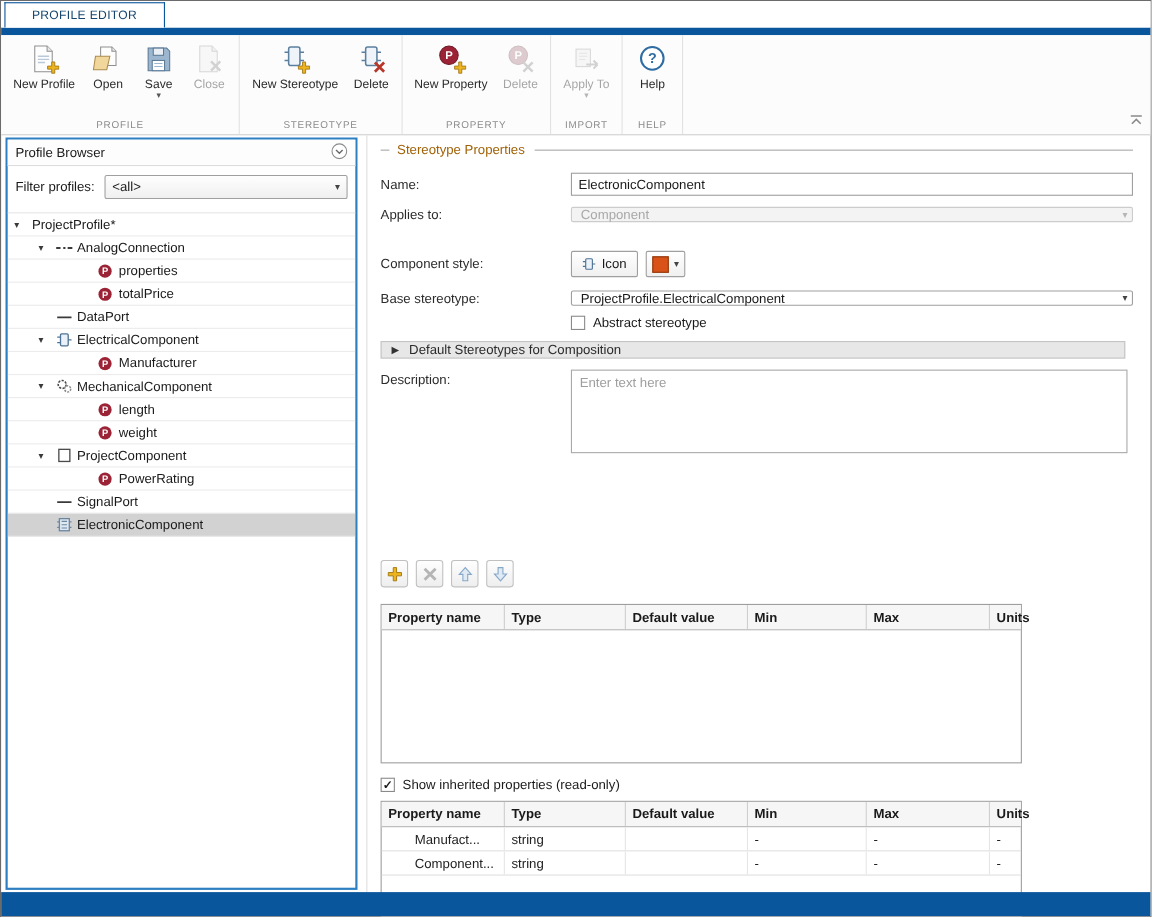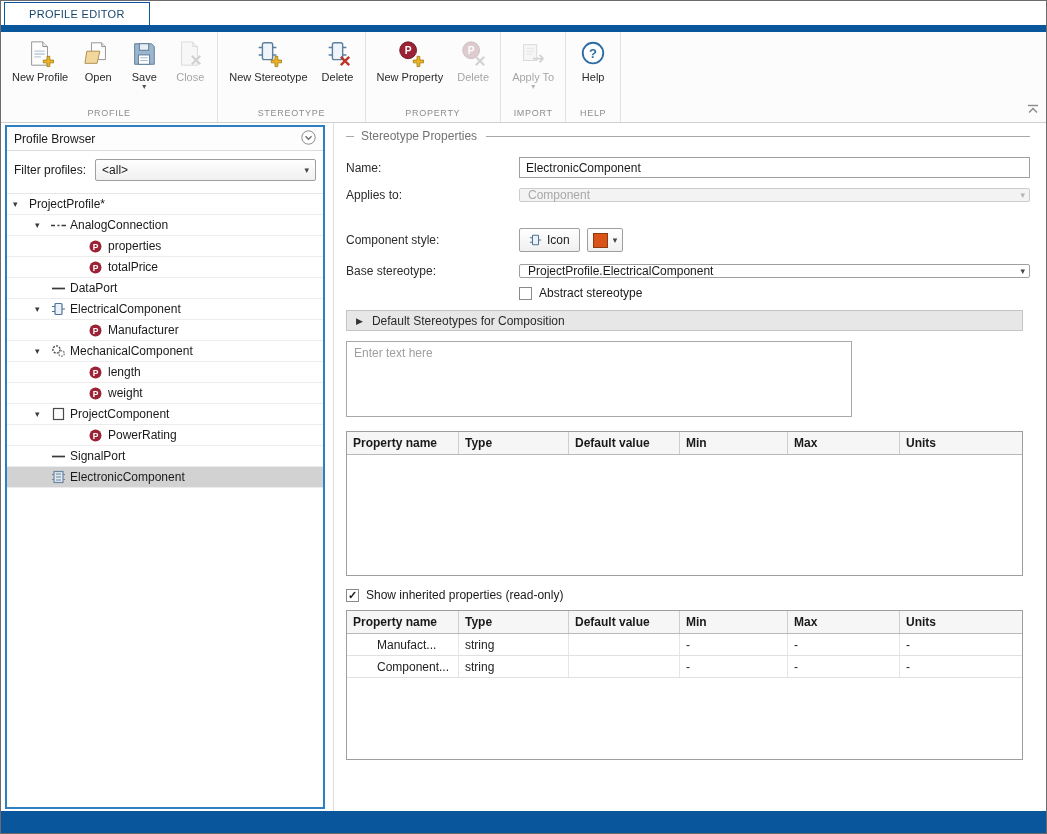--- a/index.html
+++ b/index.html
@@ -46,21 +46,21 @@
   .tree-row.selected { background: #d2d2d2; }
   .lvl0 { padding-left: 6px; }
   .lvl1 { padding-left: 28px; }
   .lvl2 { padding-left: 66px; }
   .caret { width: 16px; font-size: 9px; color: #3a3a3a; flex: 0 0 16px; }
   .tree-icon { width: 19px; flex: 0 0 19px; display: flex; align-items: center; }
   .tree-label { white-space: nowrap; }
   
   .right-panel { flex: 1; border-left: 1px solid #dedede; margin-left: 8px;
     padding: 6px 16px 0 12px; display: flex; flex-direction: column; min-width: 0; }
-  .sec-title { display: flex; align-items: center; color: #737373; margin-bottom: 14px; text-align: right; }
+  .sec-title { display: flex; align-items: center; color: #a16207; margin-bottom: 14px; text-align: right; }
   .sec-title::before { content: ""; width: 8px; border-top: 1px solid #a9a9a9; margin-right: 7px; }
   .sec-title::after { content: ""; flex: 1; border-top: 1px solid #a9a9a9; margin-left: 9px; }
   .form-row { display: flex; width: 684px; align-items: center; }
   .form-label { width: 173px; flex: 0 0 173px; color: #2b2b2b; }
   .form-label.top { align-self: flex-start; padding-top: 2px; }
   .text-input { width: 511px; height: 21px; border: 1px solid #9f9f9f; padding: 0 6px;
     font: inherit; color: #1a1a1a; background: #fff; }
   .dd { width: 511px; height: 14px; border: 1px solid #9f9f9f; border-radius: 2px; background: #fff;
     display: flex; align-items: center; justify-content: space-between; padding: 0 4px 0 8px; }
   .dd.disabled { background: #f3f3f3; color: #a8a8a8; border-color: #cccccc; }
@@ -81,21 +81,21 @@
   .tri { font-size: 9px; color: #333; }
   .desc-row { display: flex; width: 679px; }
   .desc-left { width: 173px; flex: 0 0 173px; display: flex; flex-direction: column; justify-content: space-between; }
   .action-btns { display: flex; gap: 7px; padding-bottom: 1px; }
   .abtn { width: 25px; height: 25px; border: 1px solid #c0c0c0; border-radius: 3px;
     background: linear-gradient(#fefefe, #eeeeee); display: flex; align-items: center; justify-content: center; }
   .desc-area { width: 506px; height: 76px; border: 1px solid #a9a9a9; resize: none;
     font: inherit; padding: 4px 7px; color: #333; }
   .desc-area::placeholder { color: #9e9e9e; opacity: 1; }
   
-  .ptable { width: 677px; border: 1px solid #9e9e9e; background: #fff; }
+  .ptable { width: 583px; border: 1px solid #9e9e9e; background: #fff; }
   .thead { display: flex; height: 23px; background: #f6f6f6; border-bottom: 1px solid #b9b9b9; }
   .th { font-weight: bold; display: flex; align-items: center; padding: 0 6px; border-right: 1px solid #cfcfcf; }
   .th:last-child { border-right: none; }
   .tr { display: flex; height: 22px; border-bottom: 1px solid #e0e0e0; }
   .td { display: flex; align-items: center; padding: 0 6px; border-right: 1px solid #e6e6e6; color: #222; }
   .td:last-child { border-right: none; }
   .td.indent { padding-left: 30px; }
   .col0 { width: 112px; flex: 0 0 112px; } .col1 { width: 110px; flex: 0 0 110px; }
   .col2 { width: 111px; flex: 0 0 111px; } .col3 { width: 108px; flex: 0 0 108px; }
   .col4 { width: 112px; flex: 0 0 112px; } .col5 { flex: 1; }
@@ -465,20 +465,45 @@
           <span>Abstract stereotype</span>
         </span>
       </div>
 
       <div class="collapse-bar mb10">
         <span class="tri">▶</span>
         <span>Default Stereotypes for Composition</span>
       </div>
 
       <div class="desc-row mb14">
+        <div class="desc-left">
+          <span class="form-label top">Description:</span>
+          <span class="action-btns">
+            <span class="abtn">
+              <svg width="16" height="16" viewBox="0 0 16 16">
+                  <path d="M6.5 2h3v4.5H14v3H9.5V14h-3V9.5H2v-3h4.5z" fill="#edb41f" stroke="#a87c12" stroke-width="0.9"></path>
+                </svg>
+            </span>
+            <span class="abtn">
+              <svg width="16" height="16" viewBox="0 0 16 16">
+                  <path d="M3 3l10 10M13 3L3 13" stroke="#b5b5b5" stroke-width="2.6"></path>
+                </svg>
+            </span>
+            <span class="abtn">
+              <svg width="16" height="16" viewBox="0 0 16 16">
+                  <path d="M8 2l5.5 6.2H10.2V14H5.8V8.2H2.5z" fill="#dfeaf4" stroke="#86a8c8"></path>
+                </svg>
+            </span>
+            <span class="abtn">
+              <svg width="16" height="16" viewBox="0 0 16 16">
+                  <path d="M8 14L2.5 7.8h3.3V2h4.4v5.8h3.3z" fill="#dfeaf4" stroke="#86a8c8"></path>
+                </svg>
+            </span>
+          </span>
+        </div>
         <textarea class="desc-area" placeholder="Enter text here" style=""></textarea>
       </div>
 
       <div class="ptable mb12" id="props-table">
         <div class="thead">
             <div class="th col0">Property name</div>
             <div class="th col1">Type</div>
             <div class="th col2">Default value</div>
             <div class="th col3">Min</div>
             <div class="th col4">Max</div>

